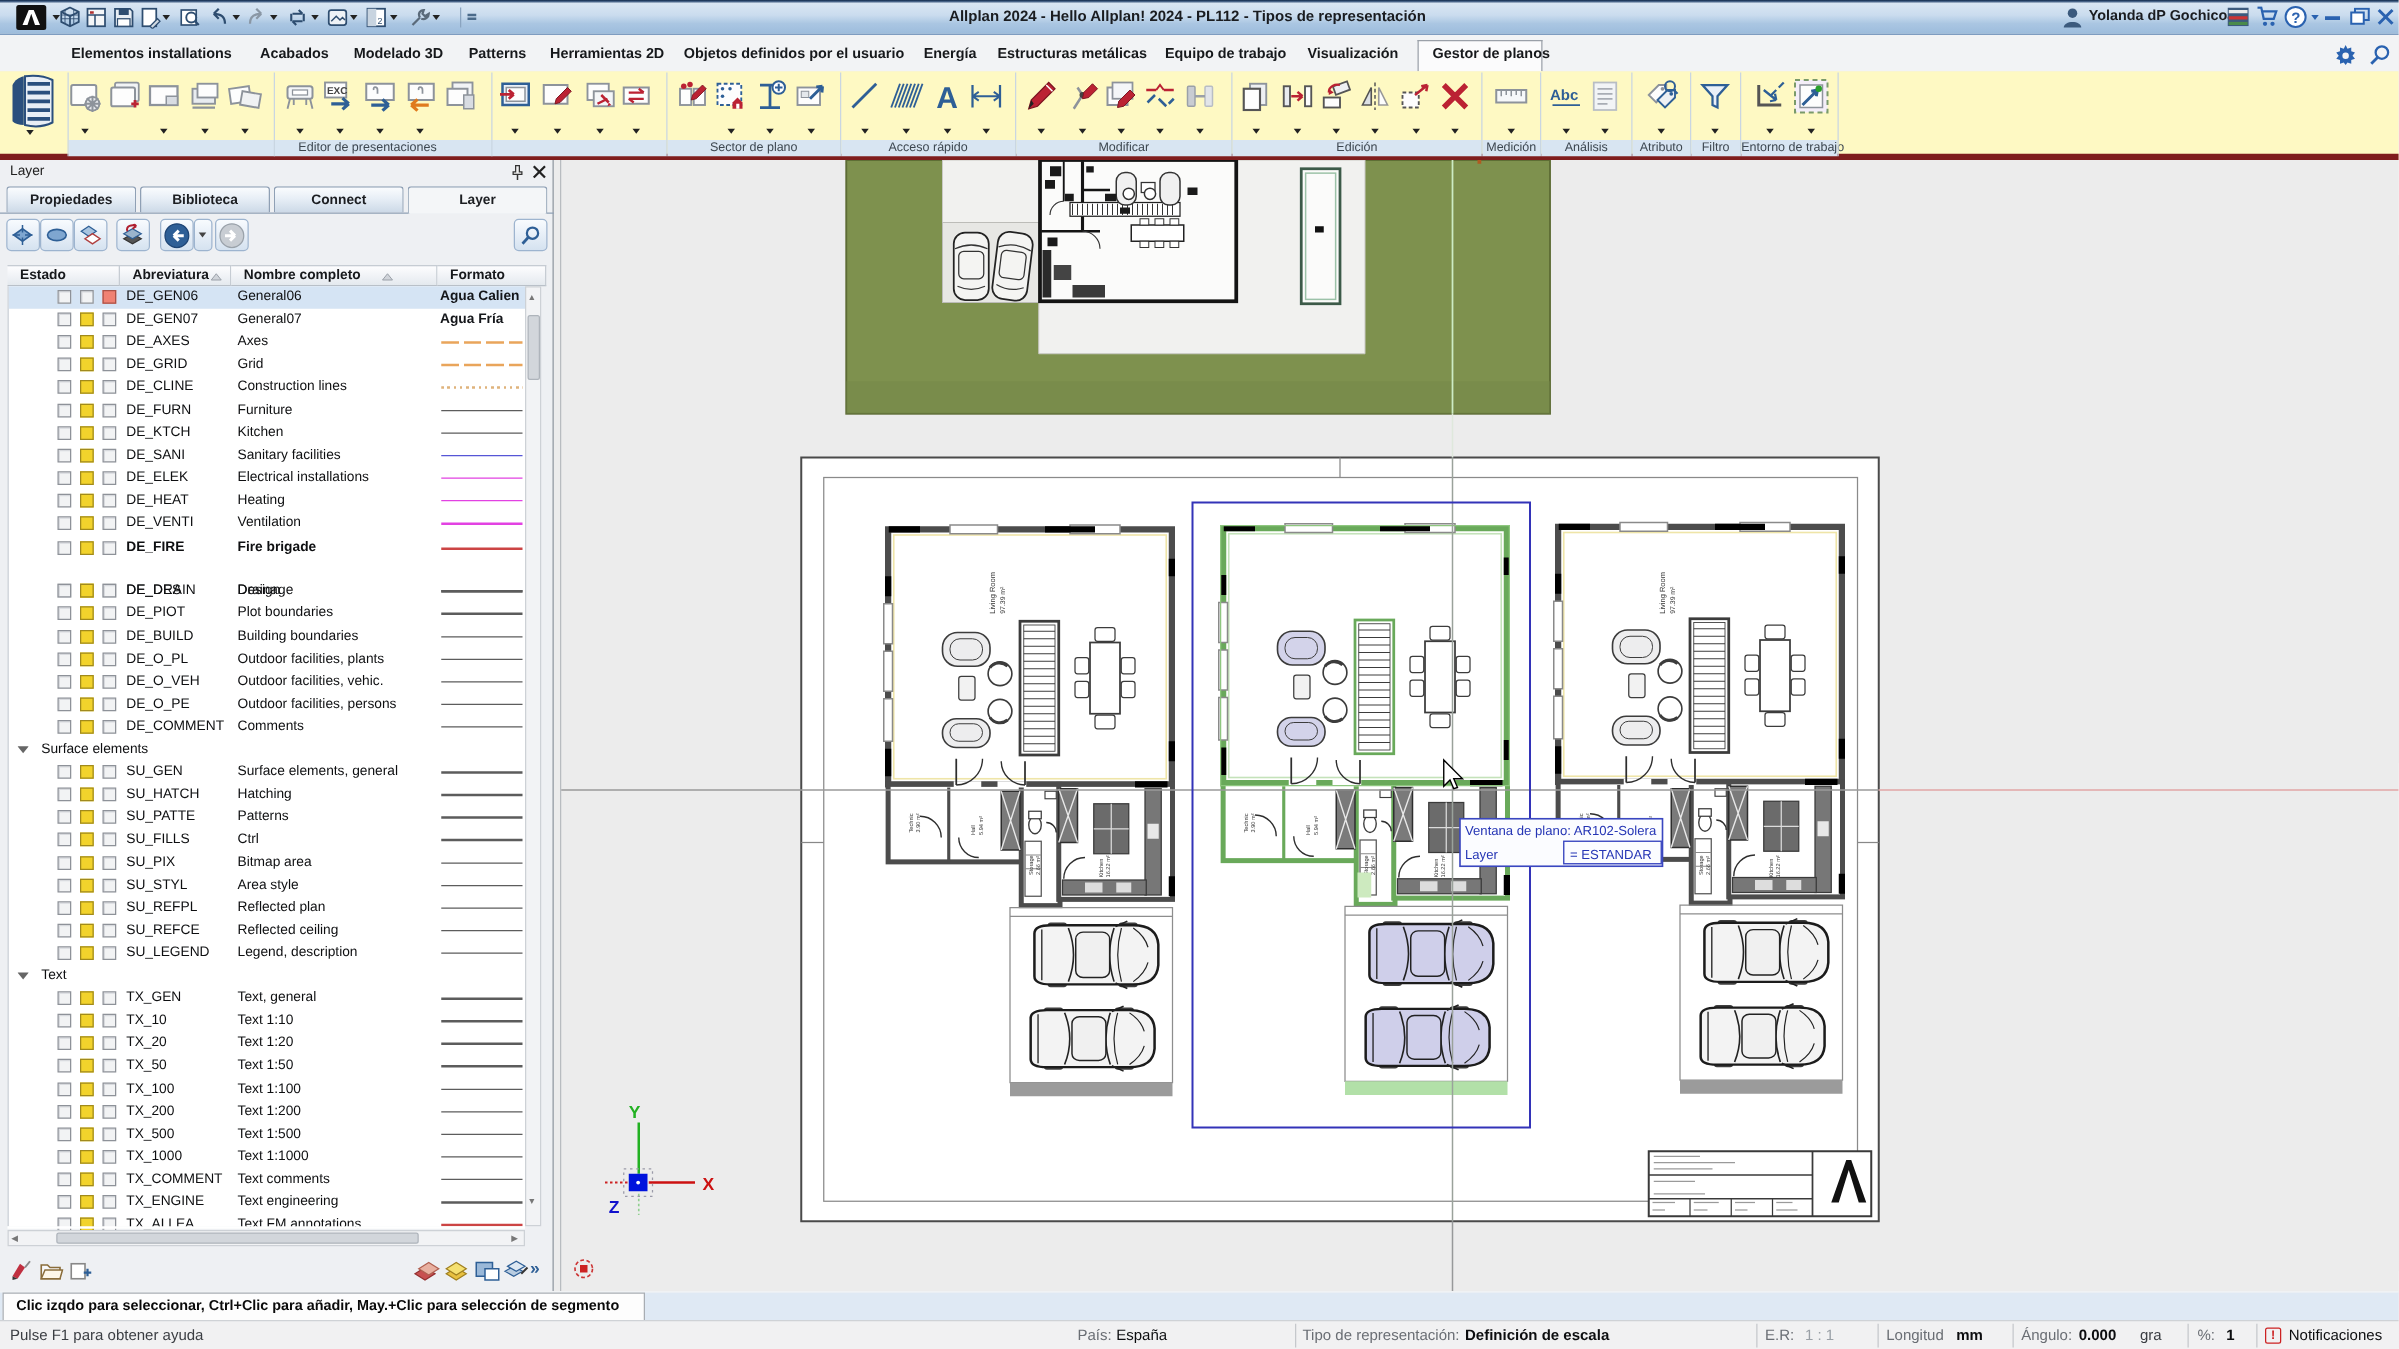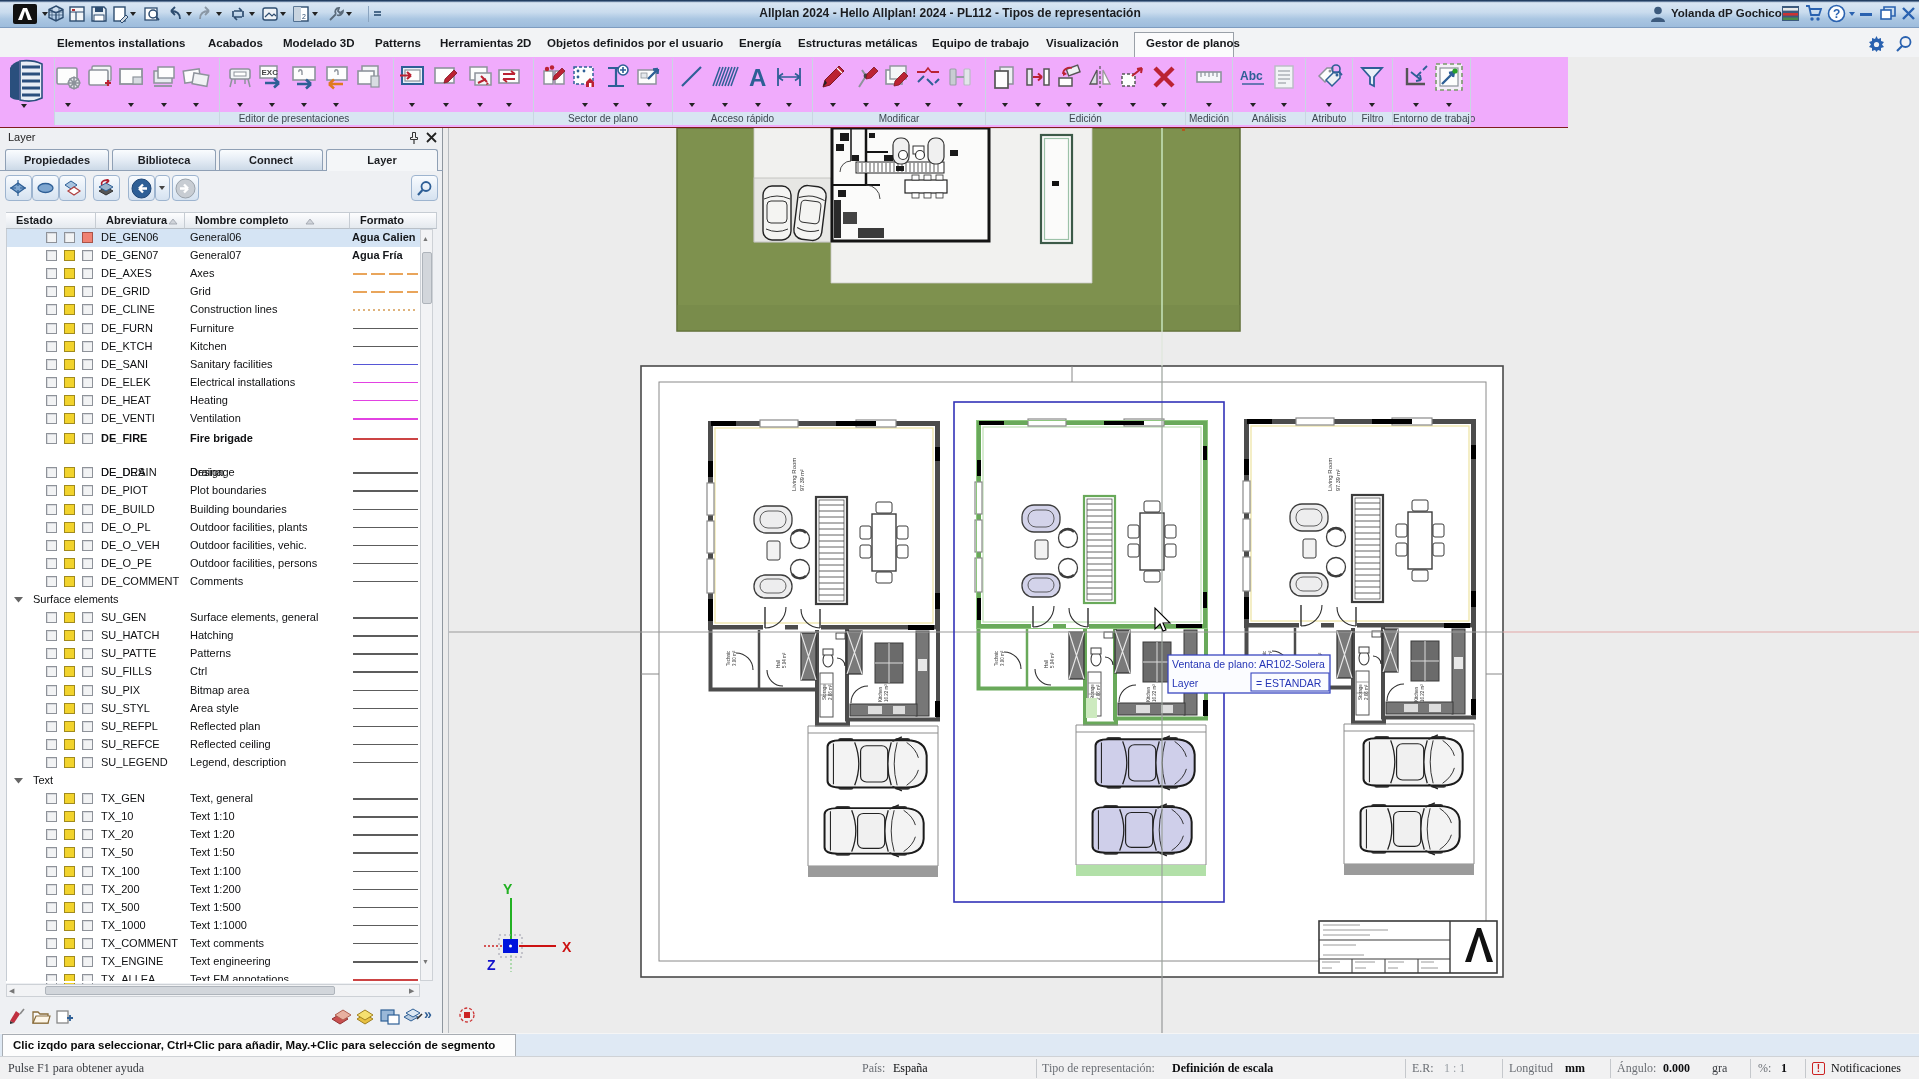--- a/index.html
+++ b/index.html
@@ -3,21 +3,21 @@
 <style>
 * { margin:0; padding:0; box-sizing:border-box; }
 html,body { width:1919px; height:1079px; overflow:hidden; font-family:"Liberation Sans", sans-serif; }
 .abs { position:absolute; }
 #root { position:relative; width:1919px; height:1079px; background:#ececec; }
 
 #titlebar { left:0; top:0; width:1919px; height:28px;
   background:linear-gradient(180deg,#10294a 0%,#39567c 4%,#d9e6f3 10%,#cadcee 45%,#aac6e2 70%,#9dbcdc 100%);
   border-bottom:1px solid #7e9cc0; }
 #menubar { left:0; top:28px; width:1919px; height:29px; background:#f2f3f5; }
-#ribbon { left:0; top:57px; width:1568px; height:71px; background:#f0abfc; border-bottom:1px solid #7f1d1d; }
+#ribbon { left:0; top:57px; width:1919px; height:71px; background:#fef9c3; border-bottom:5px solid #7f1d1d; }
 .mitem { position:absolute; top:9px; font-size:11.5px; font-weight:600; color:#16181b; white-space:nowrap; }
 .gstrip { position:absolute; top:55px; height:13px; background:#d8e5f2; }
 .glabel { position:absolute; top:56px; font-size:10px; color:#3d4750; width:100%; text-align:center; white-space:nowrap; }
 .gsep { position:absolute; top:1px; width:1px; height:67px; background:#c9d6e2; }
 .caret { position:absolute; width:0; height:0; border-left:3.5px solid transparent; border-right:3.5px solid transparent; border-top:4px solid #222; }
 
 #panel { left:0; top:128px; width:443px; height:905px; background:#eef0f3; border-right:1px solid #8f979f; }
 .tab { position:absolute; top:21px; height:21px; border:1px solid #8fa0b5; border-bottom:none; border-radius:3px 3px 0 0;
   background:linear-gradient(180deg,#fafcfe 0%,#e7eef6 45%,#ccd9e7 100%); font-size:11px; font-weight:600; color:#1c1e22; text-align:center; padding-top:4px; }
 .tbtn { position:absolute; top:47px; width:27px; height:26px; border:1px solid #9db4cf; border-radius:4px;
@@ -30,21 +30,21 @@
 .cbr { background:#f08273; border-color:#aa5348; box-shadow:none; }
 .ab { position:absolute; left:94px; top:2px; font-size:11px; color:#0e0f11; white-space:nowrap; }
 .nm { position:absolute; left:183px; top:2px; font-size:11px; color:#0e0f11; white-space:nowrap; }
 .fmt { position:absolute; left:346px; top:8px; width:65px; height:2px; }
 .ftx { position:absolute; left:345px; top:2px; font-size:11px; font-weight:600; color:#14161a; white-space:nowrap; }
 
 #msgbar { left:0; top:1033px; width:1919px; height:23px; background:#dfe9f4; border-top:1px solid #f5f5f5; }
 #msgbox { position:absolute; left:2px; top:0px; width:514px; height:23px; background:#fdfdfd; border:1px solid #a8adb3;
   font-size:11.5px; font-weight:700; color:#0a0a0a; padding:4px 0 0 10px; white-space:nowrap; }
 #statusbar { left:0; top:1056px; width:1919px; height:23px; background:#f1f1f2; border-top:1px solid #cfd2d6; font-size:12px; }
-.st { position:absolute; top:4px; white-space:nowrap;font-family:Liberation Serif, serif; }
+.st { position:absolute; top:4px; white-space:nowrap; }
 .ssep { position:absolute; top:2px; width:1px; height:19px; background:#c5c8cc; }
 </style></head><body>
 <div id="root">
 <svg class="abs" style="left:443px;top:128px" width="1476" height="905" viewBox="443 128 1476 905">
 <rect x="443" y="128" width="1476" height="905" fill="#ececec"></rect>
 <line x1="448.5" y1="128" x2="448.5" y2="1033" stroke="#b8bcc0" stroke-width="1"></line>
 <g>
 <rect x="677" y="128" width="563" height="203" fill="#7e914e" stroke="#5d6c35" stroke-width="1.5"></rect>
 <rect x="677" y="305" width="563" height="26" fill="#74874a" opacity="0.45"></rect>
 <path d="M754,128 H1092 V283 H831 V242 H754 Z" fill="#f1f1ef" stroke="#c9c9c4" stroke-width="0.8"></path>

